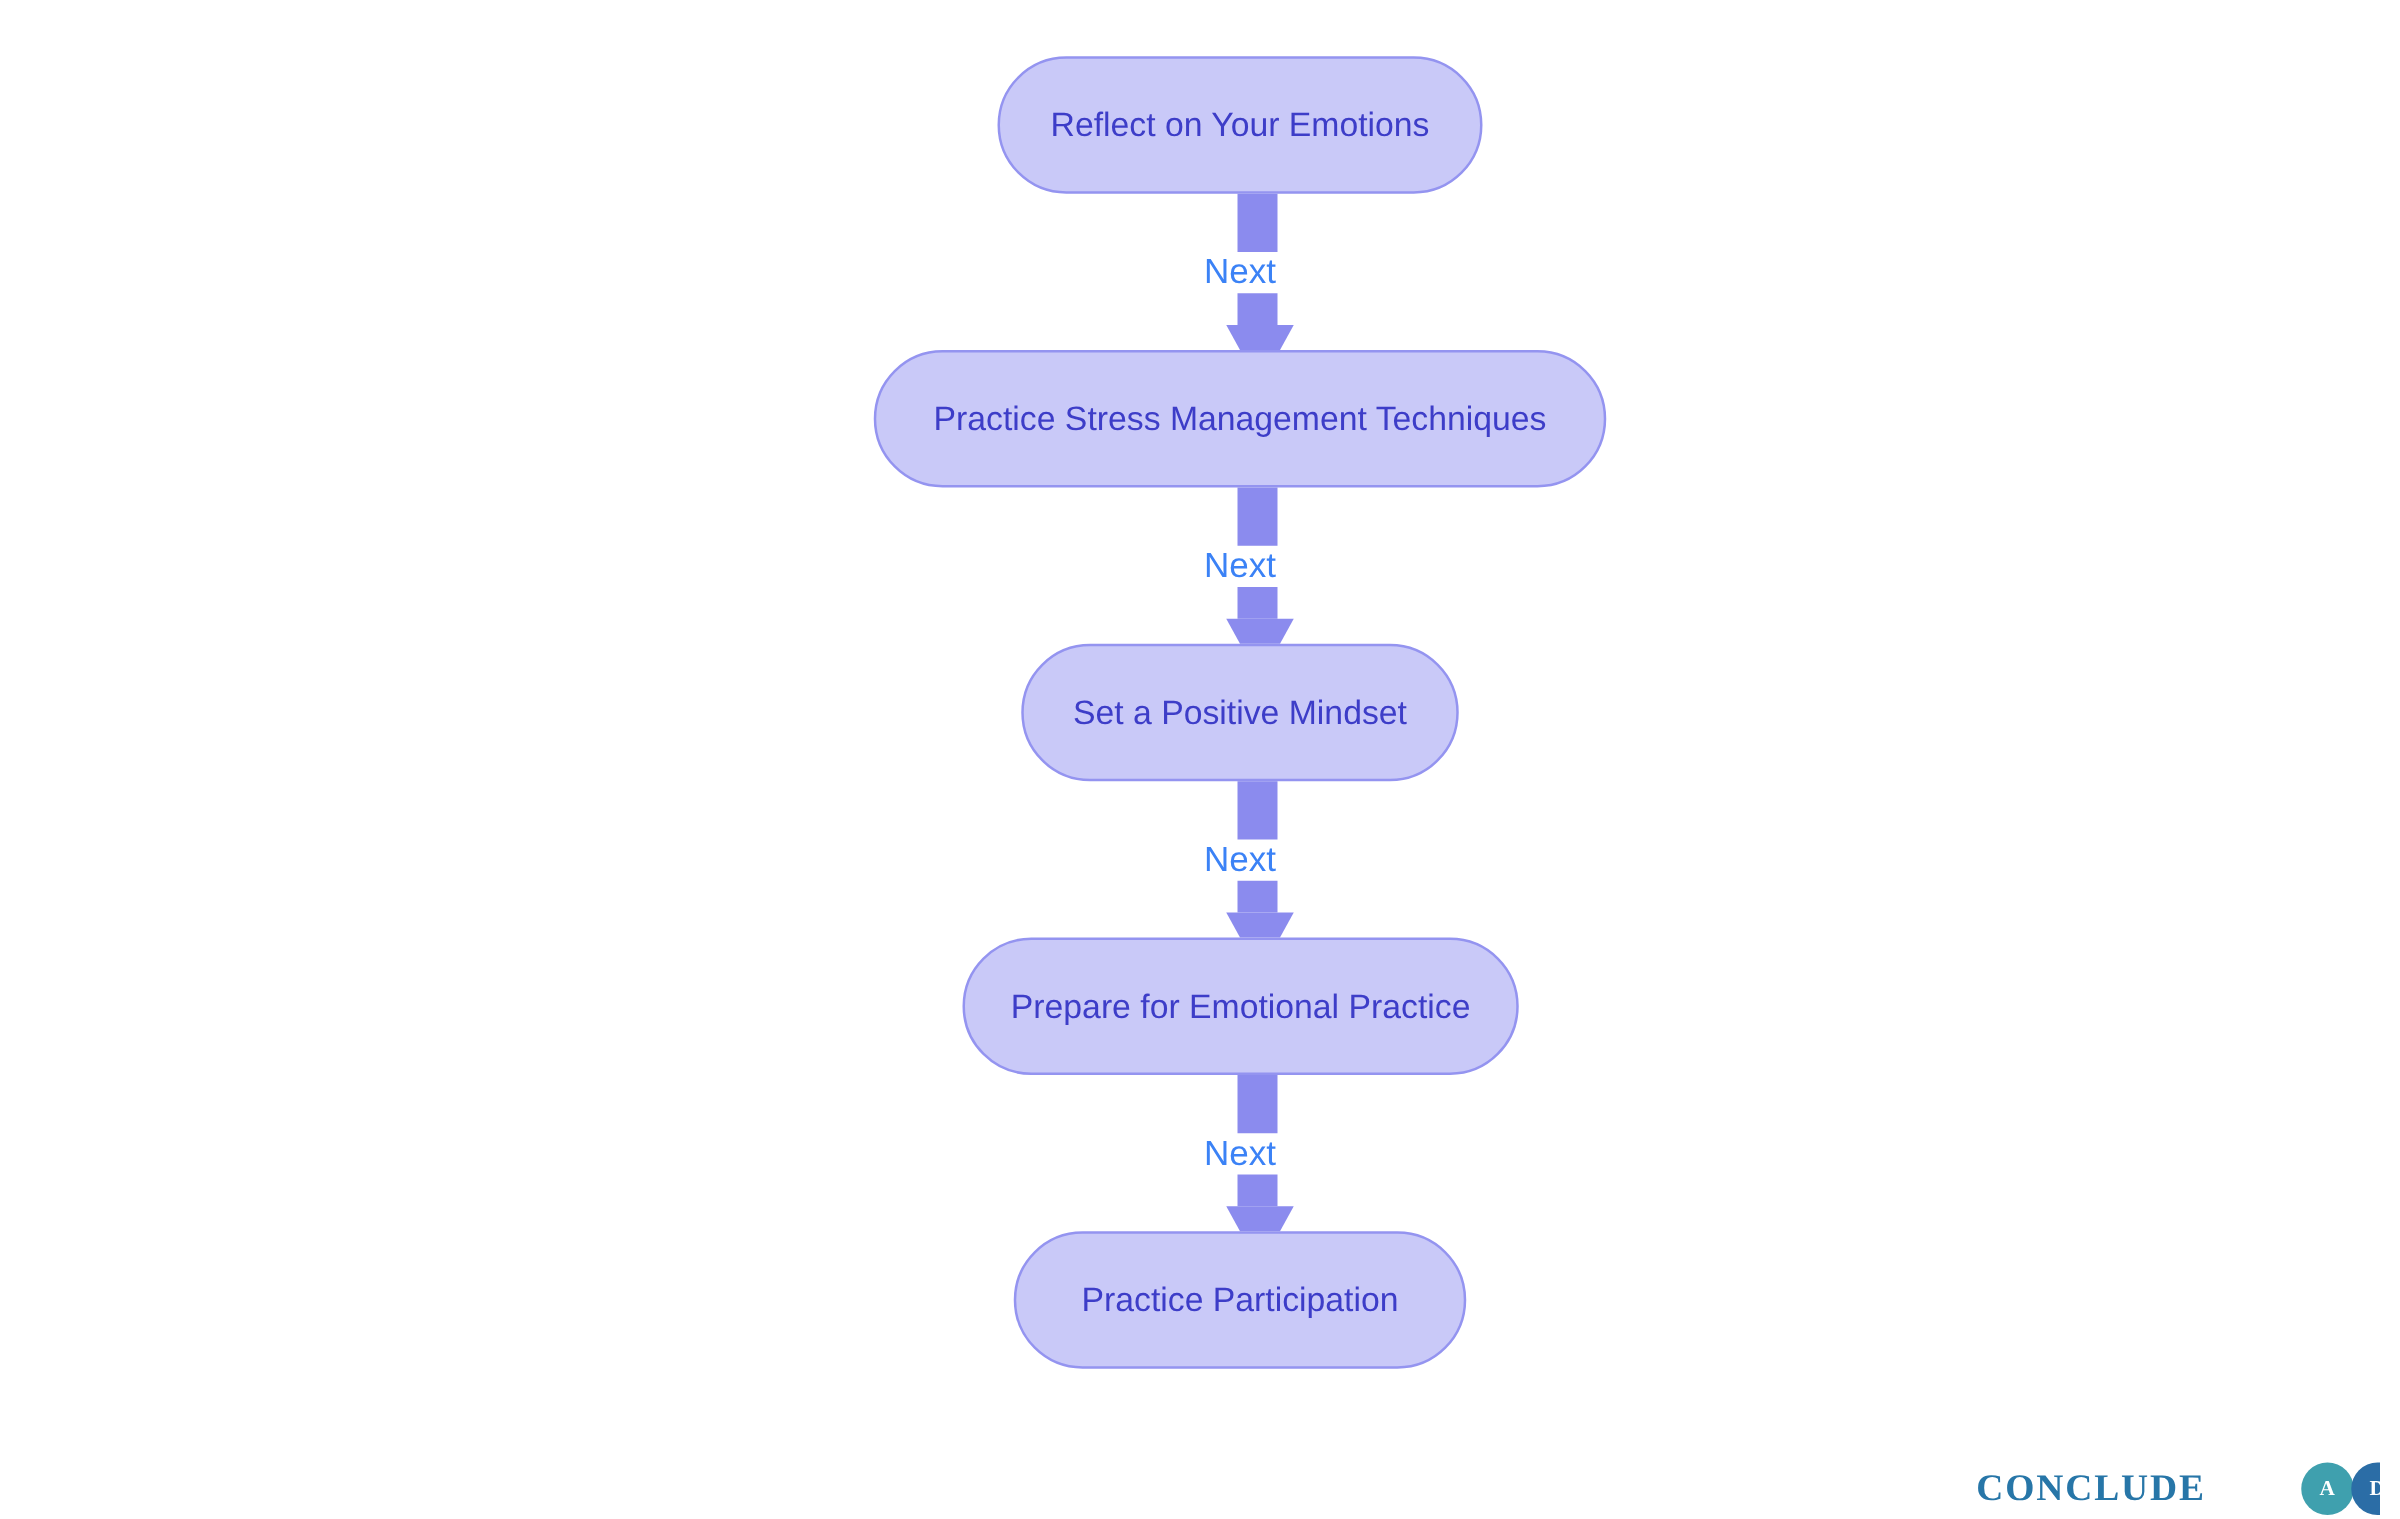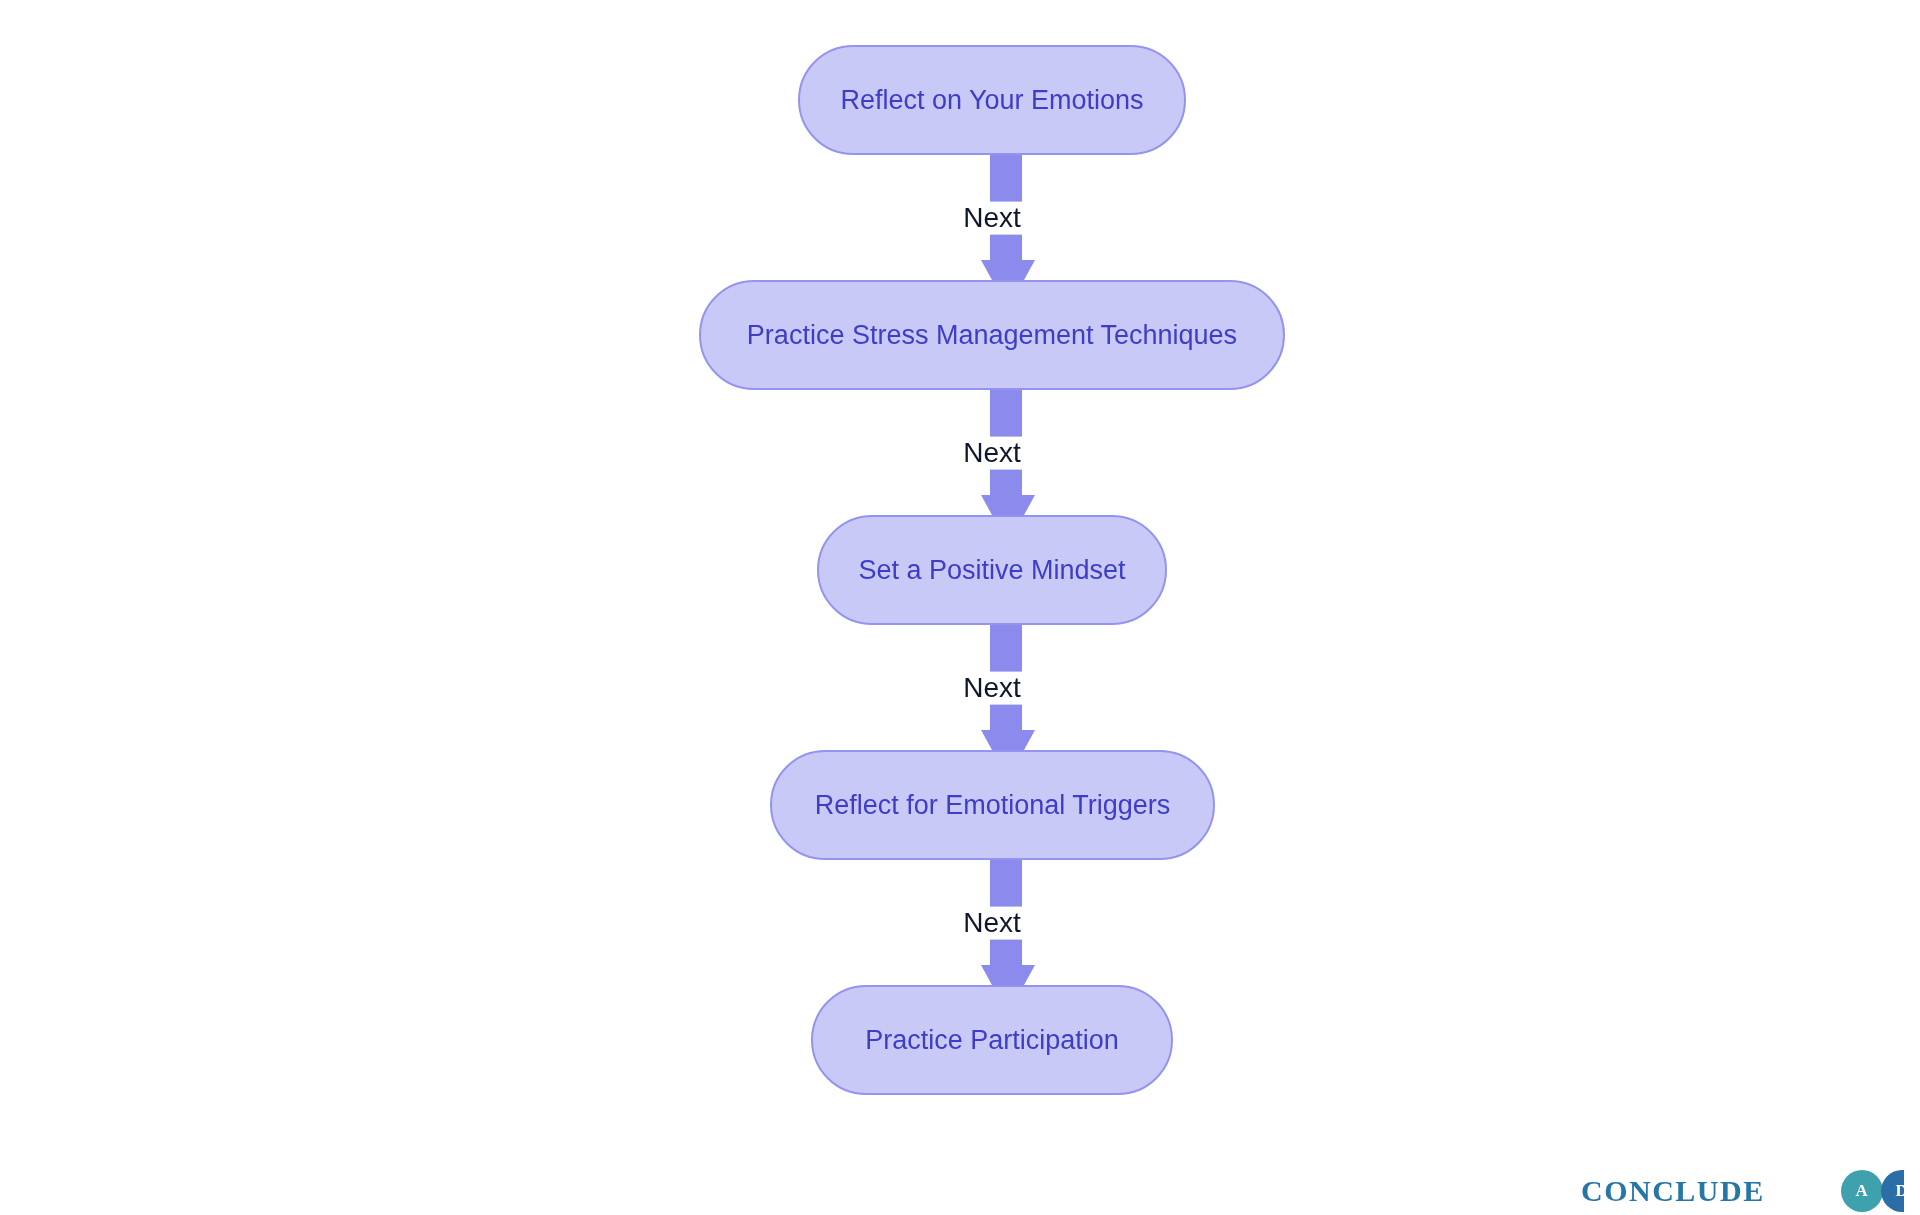--- a/index.html
+++ b/index.html
@@ -50,21 +50,21 @@
     border-left: 11px solid transparent;
     border-right: 11px solid transparent;
     border-top: 20px solid #8b8bee;
   }
   .edge-label {
     position: absolute;
     left: 960px;
     transform: translate(-50%, -50%);
     background: #ffffff;
     padding: 1px 8px;
-    color: #0f172a;
+    color: #3b82f6;
     font-size: 28px;
     line-height: 1.1;
   }
   .e1-line { top: 123px; } .e1-arrow { top: 228px; } .e1-label { top: 186px; }
   .e2-line { top: 358px; } .e2-arrow { top: 463px; } .e2-label { top: 421px; }
   .e3-line { top: 593px; } .e3-arrow { top: 698px; } .e3-label { top: 656px; }
   .e4-line { top: 828px; } .e4-arrow { top: 933px; } .e4-label { top: 891px; }
 
   
   .brand {
@@ -118,21 +118,21 @@
 
   <div class="flow-node node-3">
     <span>Set a Positive Mindset</span>
   </div>
 
   <div class="flow-node node-2">
     <span>Practice Stress Management Techniques</span>
   </div>
 
   <div class="flow-node node-4">
-    <span>Reflect for Emotional Triggers</span>
+    <span>Prepare for Emotional Practice</span>
   </div>
 
   <div class="flow-node node-5">
     <span>Practice Participation</span>
   </div>
 
   <div class="edge-line e1-line"></div>
   <div class="edge-arrow e1-arrow"></div>
   <div class="edge-label e1-label">Next</div>
 

